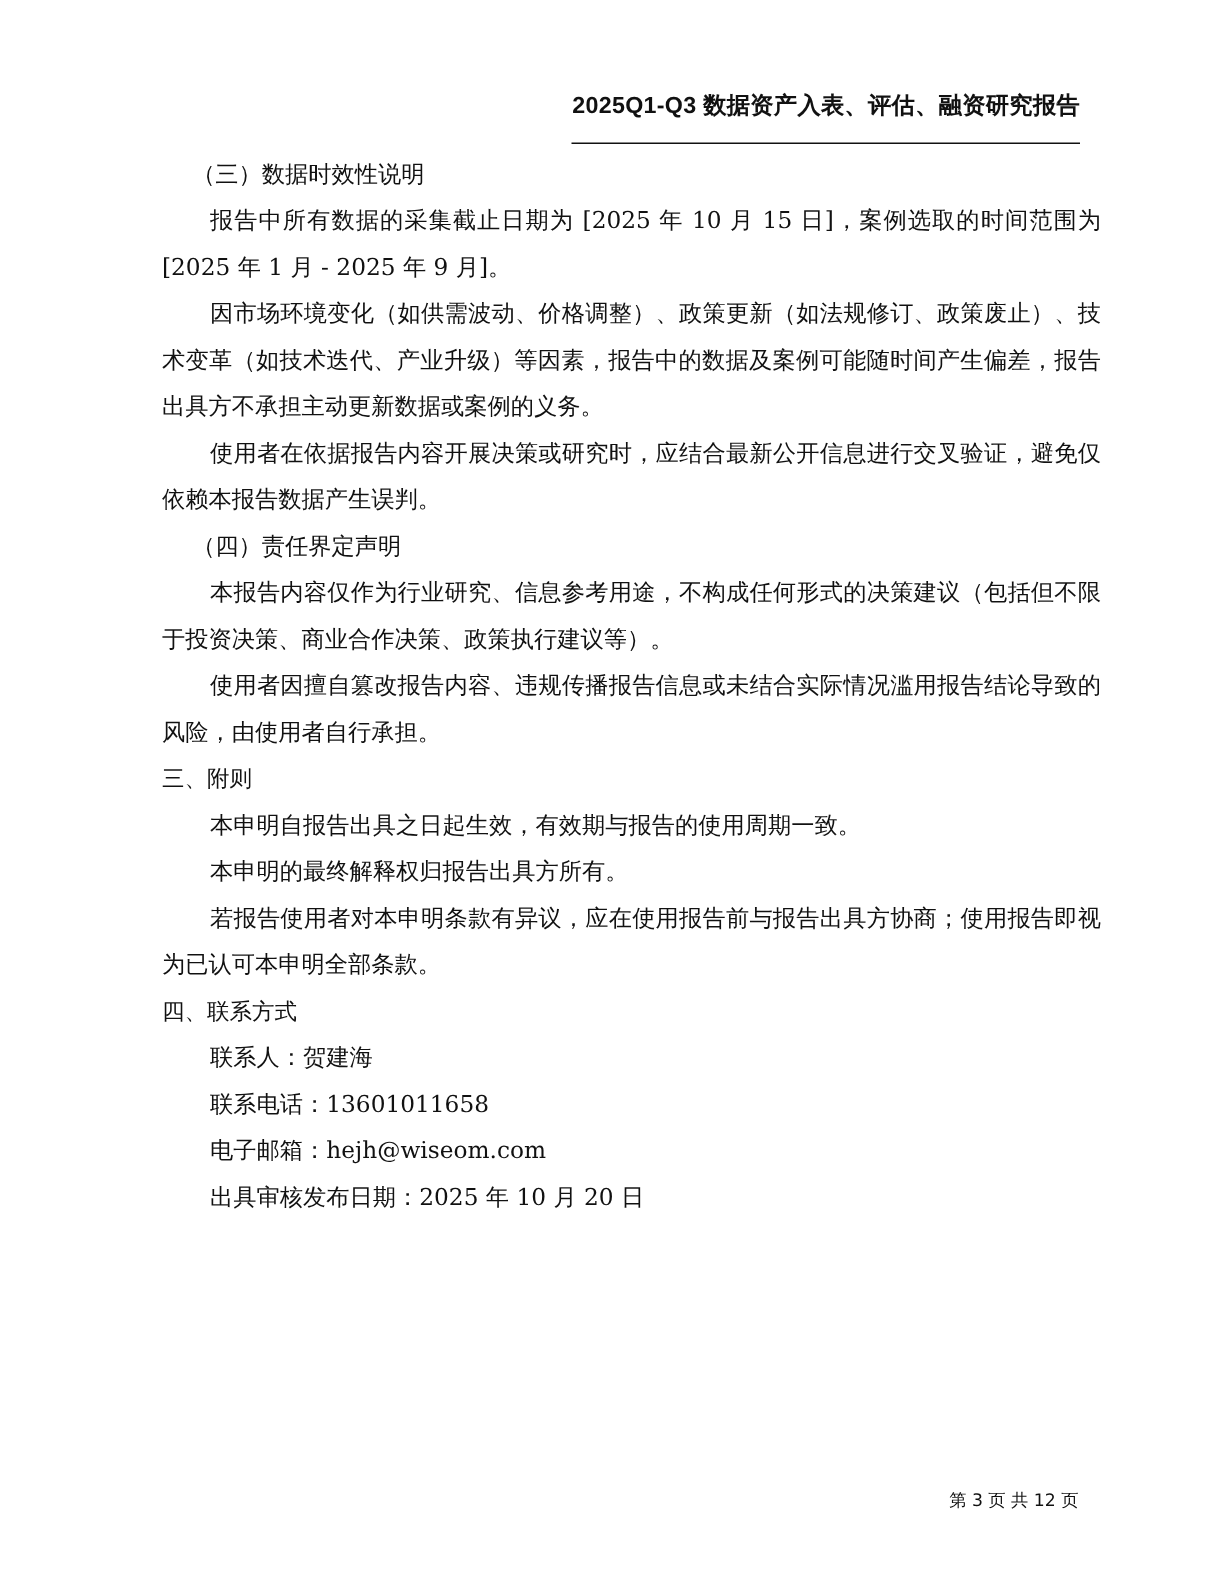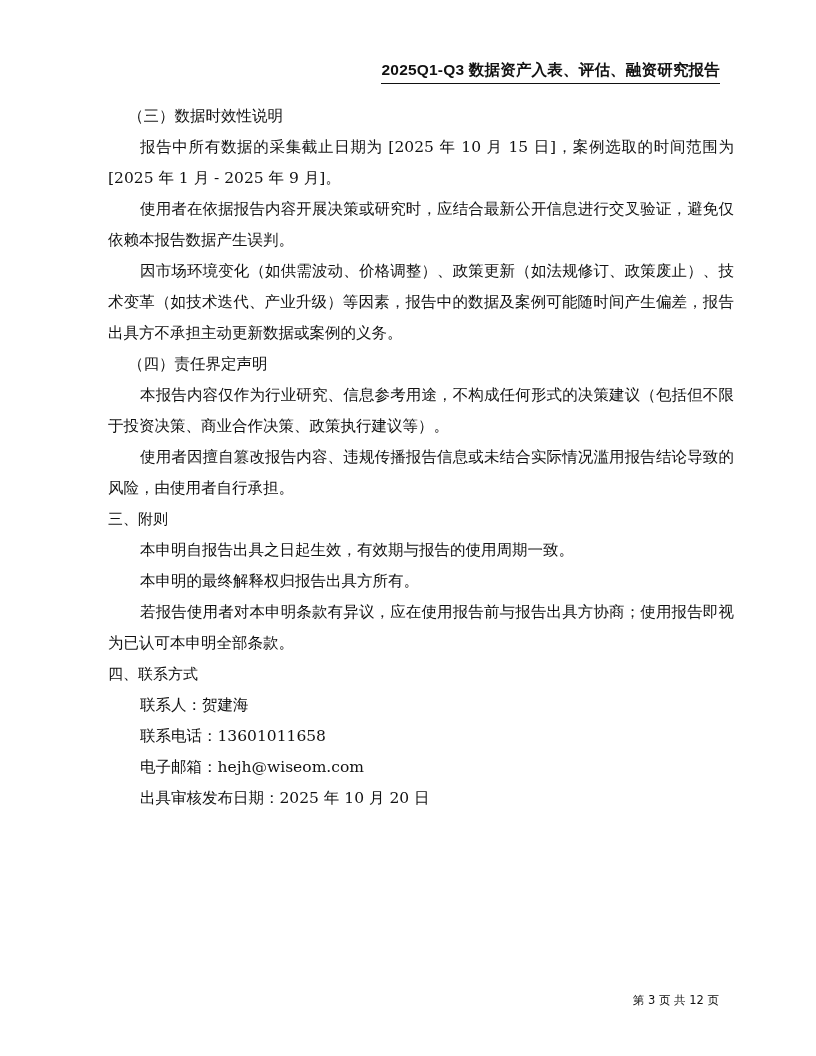--- a/index.html
+++ b/index.html
@@ -1,36 +1,36 @@
 <!DOCTYPE html>
 <html><head>
 <meta charset="utf-8">
 <style>
   html, body { margin:0; padding:0; background:#ffffff; }
   body { width:816px; height:1056px; position:relative; overflow:hidden;
          font-family:"DejaVu Serif","Liberation Serif",serif; color:#111; }
   .header { position:absolute; top:60px; right:96px; font-family:"Liberation Sans","DejaVu Sans",sans-serif;
-            font-weight:bold; font-size:15.5px; color:#111; border-bottom:1.5px solid #111; padding-bottom:2px; letter-spacing:0.2px; }
+            font-weight:bold; font-size:15.5px; color:#111; border-bottom:1.5px solid #111; padding-bottom:14px; letter-spacing:0.2px; }
   .content { position:absolute; left:108px; top:101px; width:626px; font-size:15.5px; line-height:31px; }
   .p { margin:0; text-align:justify; text-indent:32px; }
   .sub { margin:0; text-indent:20px; }
   .h { margin:0; font-weight:normal; font-family:"DejaVu Sans","Liberation Sans",sans-serif; font-size:15px; }
   .contact { margin:0; text-indent:32px; }
   .footer { position:absolute; top:993px; right:97px; font-size:11.5px; font-family:"DejaVu Sans","Liberation Sans",sans-serif; color:#111; }
 </style>
 </head>
 <body>
 
 <div class="header">2025Q1-Q3 数据资产入表、评估、融资研究报告</div>
 
 <div class="content">
   <p class="sub">（三）数据时效性说明</p>
   <p class="p">报告中所有数据的采集截止日期为 [2025 年 10 月 15 日]，案例选取的时间范围为 [2025 年 1 月 - 2025 年 9 月]。</p>
+  <p class="p">因市场环境变化（如供需波动、价格调整）、政策更新（如法规修订、政策废止）、技术变革（如技术迭代、产业升级）等因素，报告中的数据及案例可能随时间产生偏差，报告出具方不承担主动更新数据或案例的义务。</p>
   <p class="p">使用者在依据报告内容开展决策或研究时，应结合最新公开信息进行交叉验证，避免仅依赖本报告数据产生误判。</p>
-  <p class="p">因市场环境变化（如供需波动、价格调整）、政策更新（如法规修订、政策废止）、技术变革（如技术迭代、产业升级）等因素，报告中的数据及案例可能随时间产生偏差，报告出具方不承担主动更新数据或案例的义务。</p>
   <p class="sub">（四）责任界定声明</p>
   <p class="p">本报告内容仅作为行业研究、信息参考用途，不构成任何形式的决策建议（包括但不限于投资决策、商业合作决策、政策执行建议等）。</p>
   <p class="p">使用者因擅自篡改报告内容、违规传播报告信息或未结合实际情况滥用报告结论导致的风险，由使用者自行承担。</p>
   <p class="h">三、附则</p>
   <p class="p">本申明自报告出具之日起生效，有效期与报告的使用周期一致。</p>
   <p class="p">本申明的最终解释权归报告出具方所有。</p>
   <p class="p">若报告使用者对本申明条款有异议，应在使用报告前与报告出具方协商；使用报告即视为已认可本申明全部条款。</p>
   <p class="h">四、联系方式</p>
   <p class="contact">联系人：贺建海</p>
   <p class="contact">联系电话：13601011658</p>

